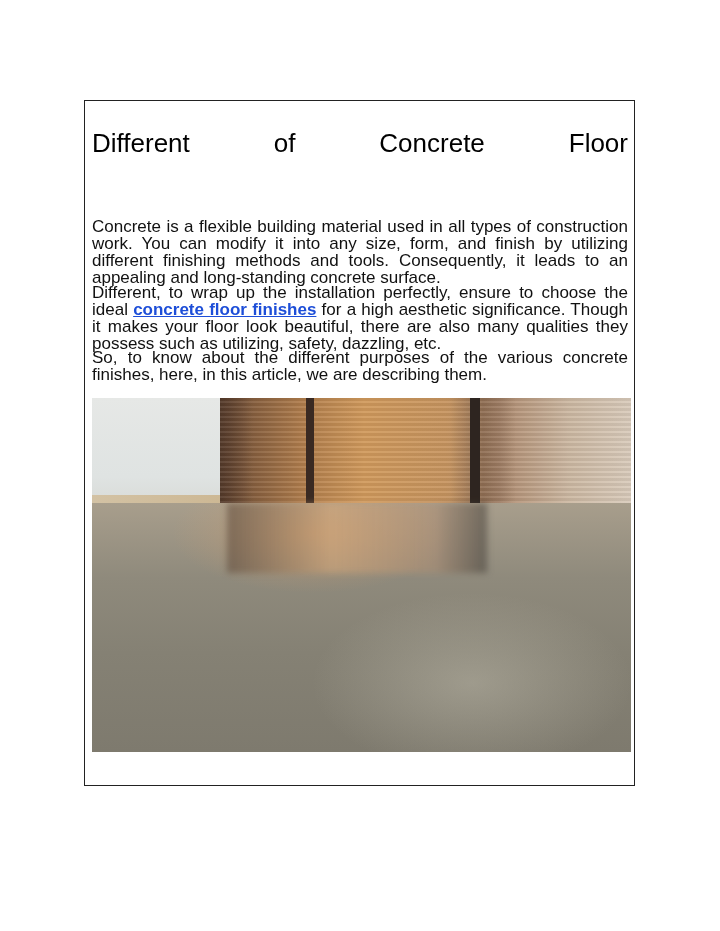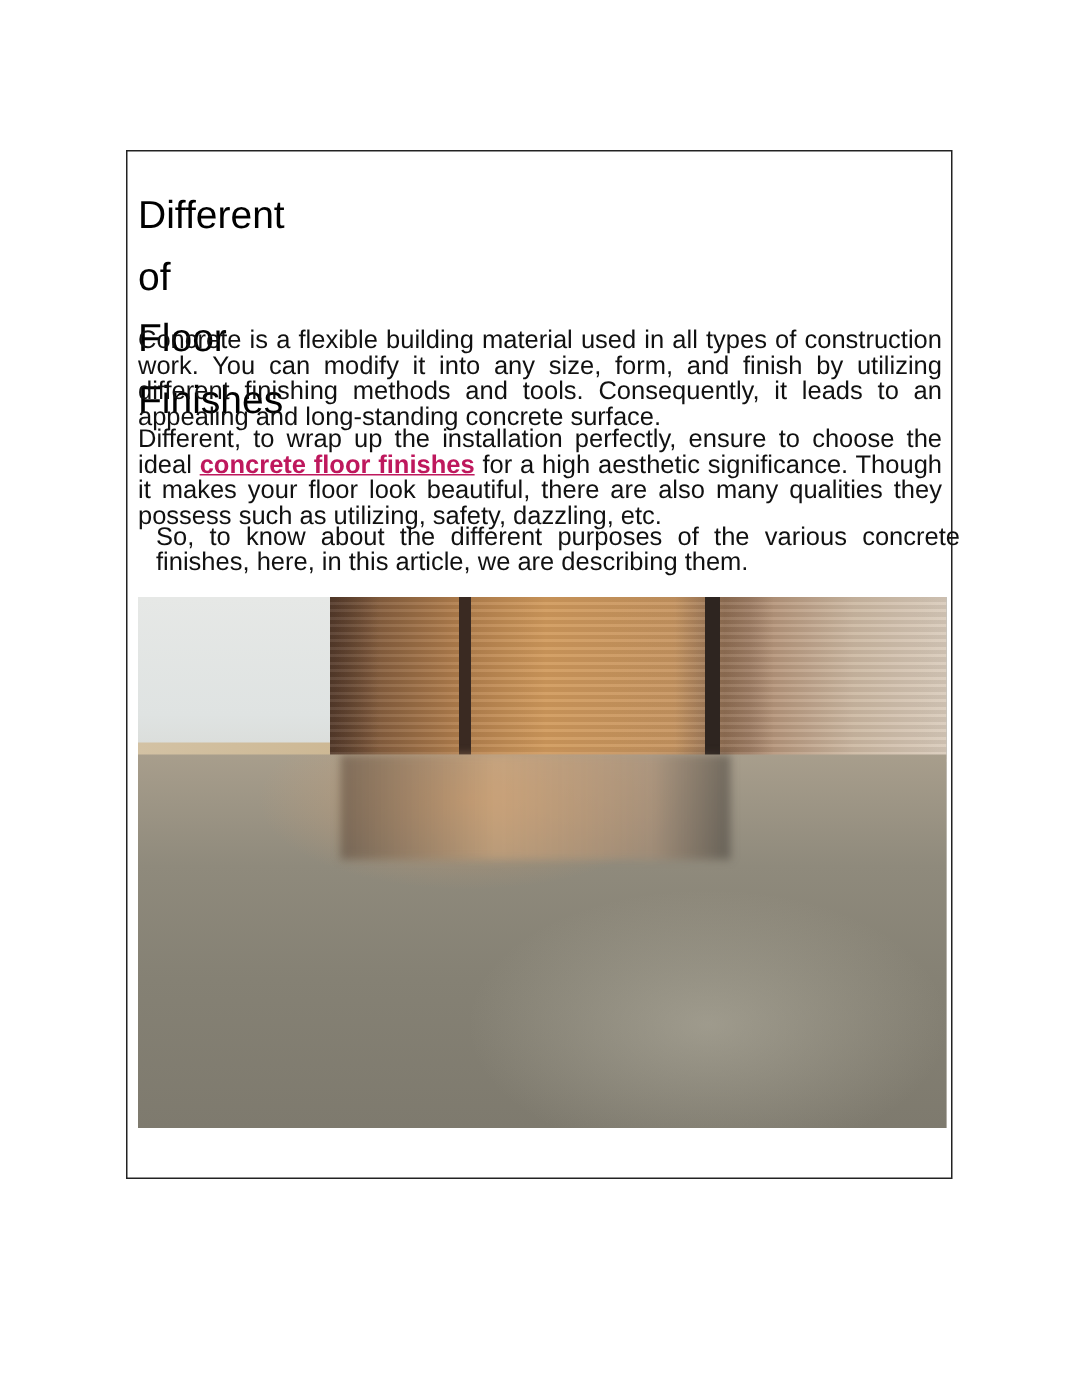--- a/index.html
+++ b/index.html
@@ -7,29 +7,29 @@
   .page-frame {
     position:absolute; left:84px; top:100px; width:549px; height:684px;
     border:1px solid #222; box-sizing:content-box; background:#fff;
   }
   .content { position:absolute; left:7px; top:0; width:536px; }
   .title {
     margin:0; position:absolute; top:22px; left:0; width:536px;
     font-size:26px; line-height:41px; font-weight:normal; text-align:justify;
     text-align-last:left;
   }
-  .title .l1 { display:flex; justify-content:space-between;flex-direction:column; }
+  .title .l1 { display:flex; justify-content:space-between; }
   .para {
     position:absolute; left:0; width:536px; margin:0;
     font-size:17px; line-height:17px; text-align:justify; color:#111;
   }
   .p1 { top:117px; }
   .p2 { top:183px; }
-  .p3 { top:248px;margin-left:12px; }
-  .link { color:#be185d; font-weight:bold; text-decoration:underline; }
+  .p3 { top:248px; }
+  .link { color:#1d4ed8; font-weight:bold; text-decoration:underline; }
   .photo {
     position:absolute; left:7px; top:297px; width:539px; height:354px; overflow:hidden;
     background:#8a8478;
   }
   .photo .wall-left { position:absolute; left:0; top:0; width:128px; height:112px; background:linear-gradient(180deg,#e6e8e6 0%,#dfe3e2 70%,#d8dad6 100%); }
   .photo .baseboard { position:absolute; left:0; top:97px; width:130px; height:18px; background:linear-gradient(90deg,#d3c2a4,#cdb894); }
   .photo .brick { position:absolute; left:128px; top:0; width:411px; height:110px;
     background:
       linear-gradient(90deg, rgba(60,40,30,0.5) 0%, rgba(0,0,0,0) 8%, rgba(0,0,0,0) 56%, rgba(70,50,40,0.35) 64%, rgba(0,0,0,0) 72%),
       linear-gradient(90deg,#6b4b36 0%,#b07d4c 20%,#d19a5c 35%,#c79560 55%,#b08c70 68%,#cdb9a3 85%,#d9cbbb 100%);
@@ -49,23 +49,23 @@
 </style>
 </head>
 <body>
 
 <div class="page-frame">
   <div class="content">
     <h1 class="title">
       <div class="l1">
         <span>Different</span>
         <span>of</span>
+        <span>Concrete</span>
         <span>Floor</span>
       </div>
-      <div>Finishes</div>
     </h1>
 
     <p class="para p1">Concrete is a flexible building material used in all types of construction work. You can modify it into any size, form, and finish by utilizing different finishing methods and tools. Consequently, it leads to an appealing and long-standing concrete surface.</p>
 
     <p class="para p2"><span>Different, to wrap up the installation perfectly, ensure to choose the ideal </span><a class="link" href="#">concrete floor finishes</a><span> for a high aesthetic significance. Though it makes your floor look beautiful, there are also many qualities they possess such as utilizing, safety, dazzling, etc.</span></p>
 
     <p class="para p3">So, to know about the different purposes of the various concrete finishes, here, in this article, we are describing them.</p>
   </div>
 
   <div class="photo" title="Polished concrete floor in a room with an exposed brick wall">

